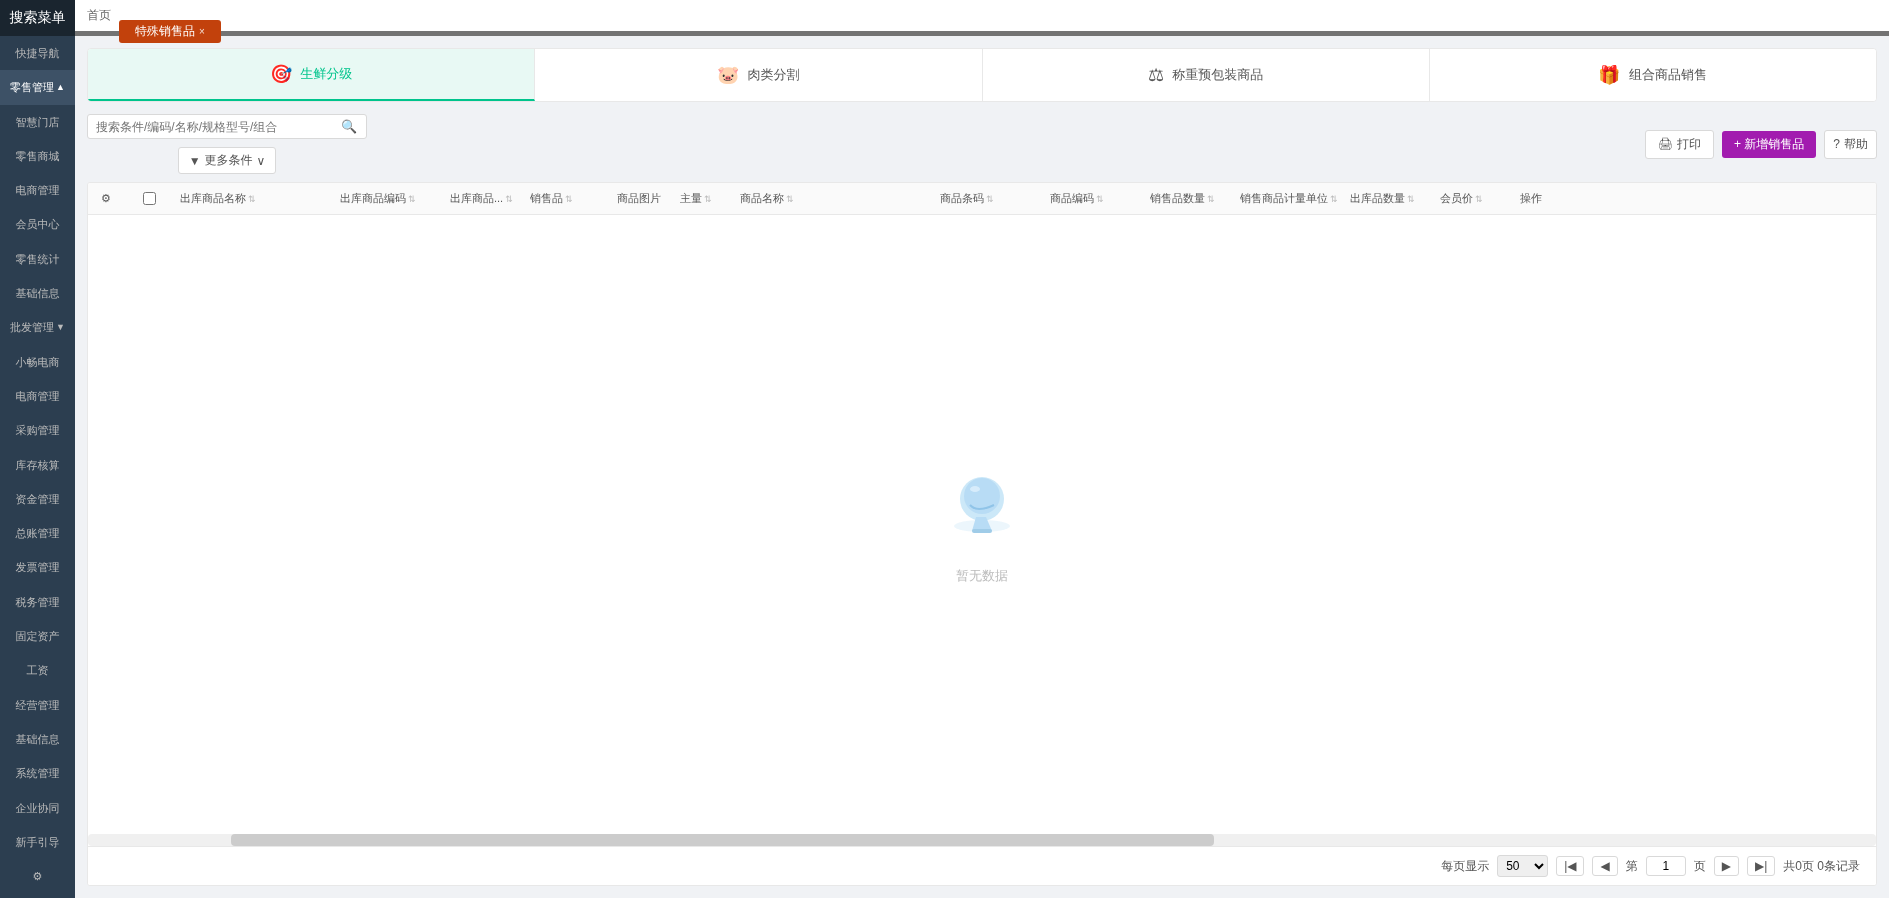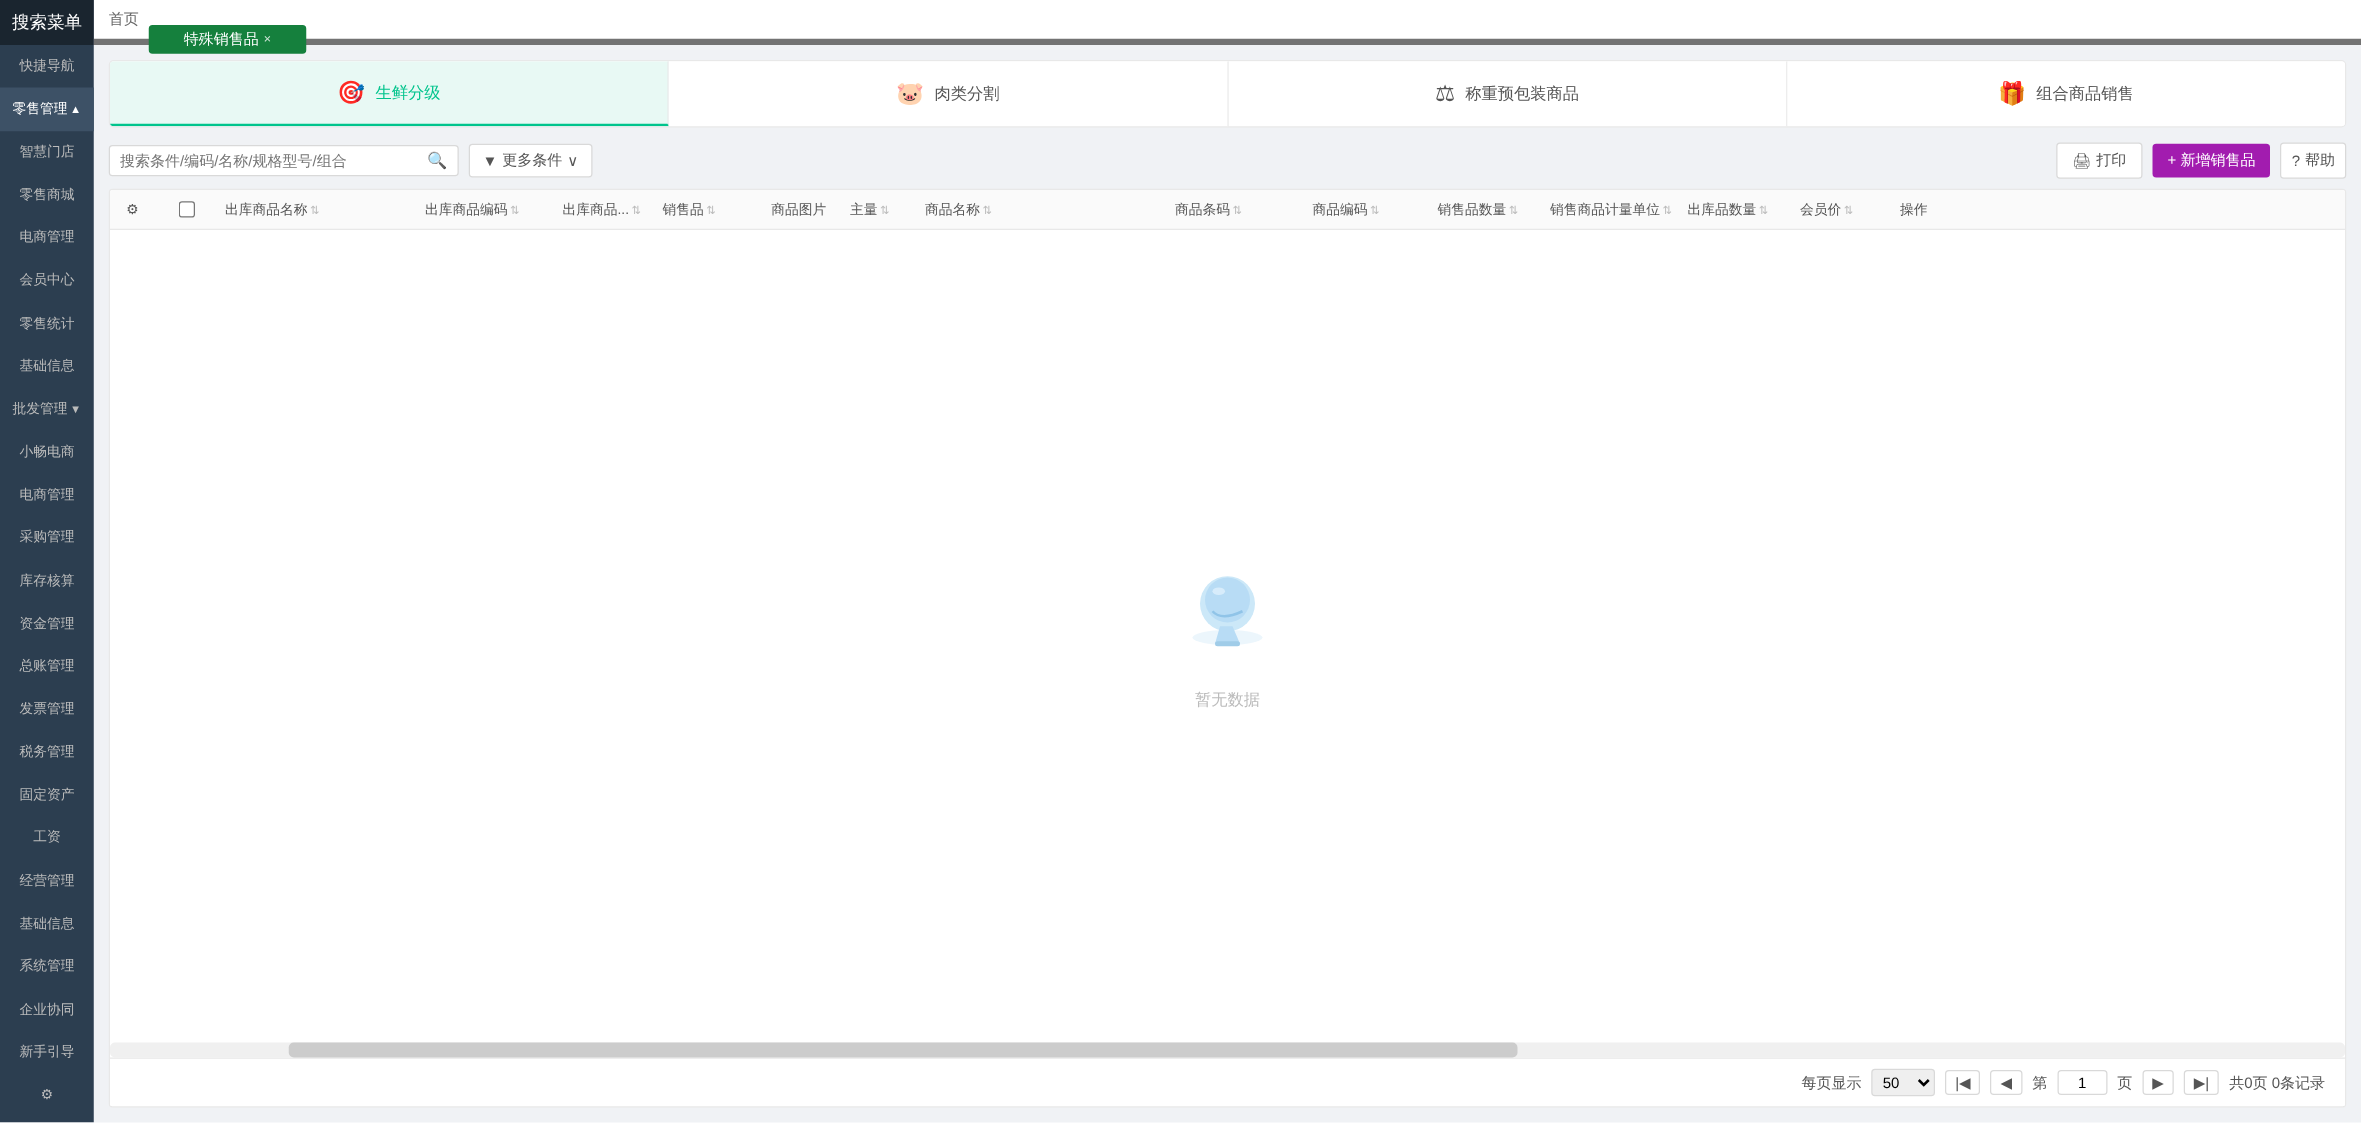--- a/index.html
+++ b/index.html
@@ -61,23 +61,23 @@
       align-items: center;
       gap: 8px;
       flex-shrink: 0;
     }
     .topbar-home {
       color: #666;
       font-size: 12px;
       cursor: pointer;
     }
     .topbar-tag {
-      background: #15803d;
+      background: #c2410c;
       color: #fff;
-      padding: 3px 28px;
+      padding: 3px 16px;
       border-radius: 3px;
       font-size: 12px;
       cursor: pointer;
       display: flex;
       align-items: center;
       gap: 4px;
       margin-top: 32px;
     }
     .topbar-tag .close-x { font-size: 10px; opacity: 0.8; }
 
@@ -125,20 +125,21 @@
     .toolbar {
       display: flex;
       align-items: center;
       justify-content: space-between;
       margin-bottom: 8px;
     }
     .toolbar-left {
       display: flex;
       align-items: center;
       gap: 8px;
+      flex-direction: column;
     }
     .search-box {
       display: flex;
       align-items: center;
       border: 1px solid #d9d9d9;
       border-radius: 3px;
       padding: 4px 8px;
       background: #fff;
       width: 280px;
     }

